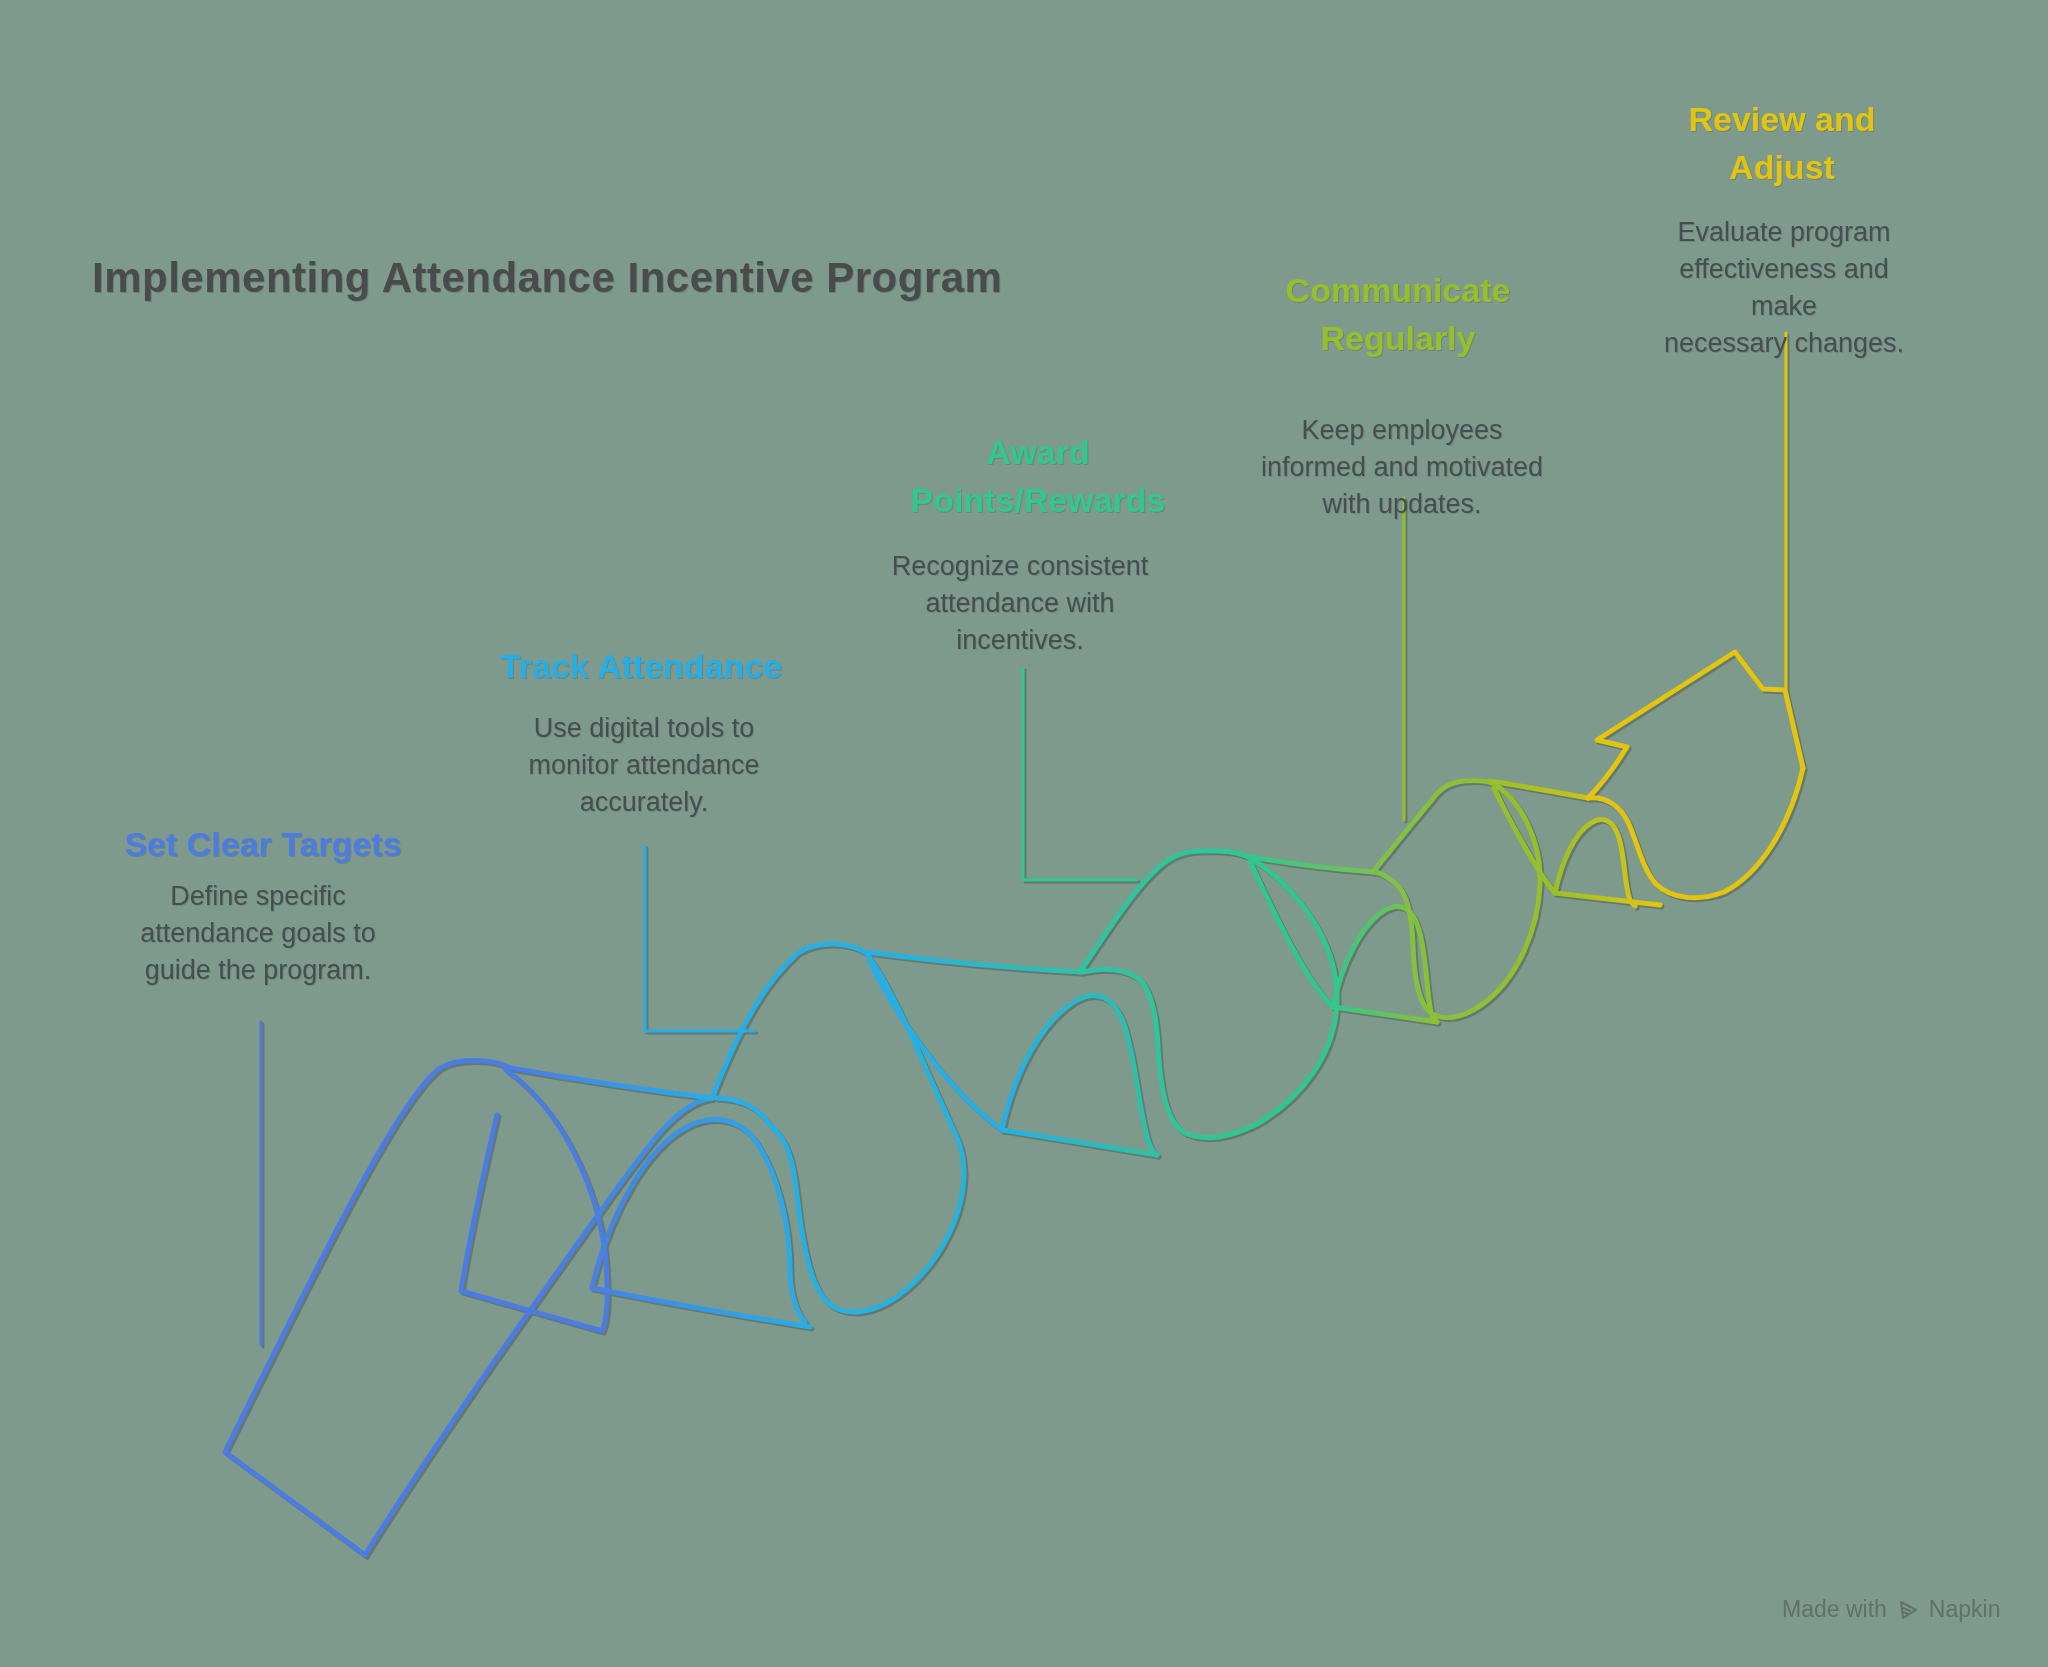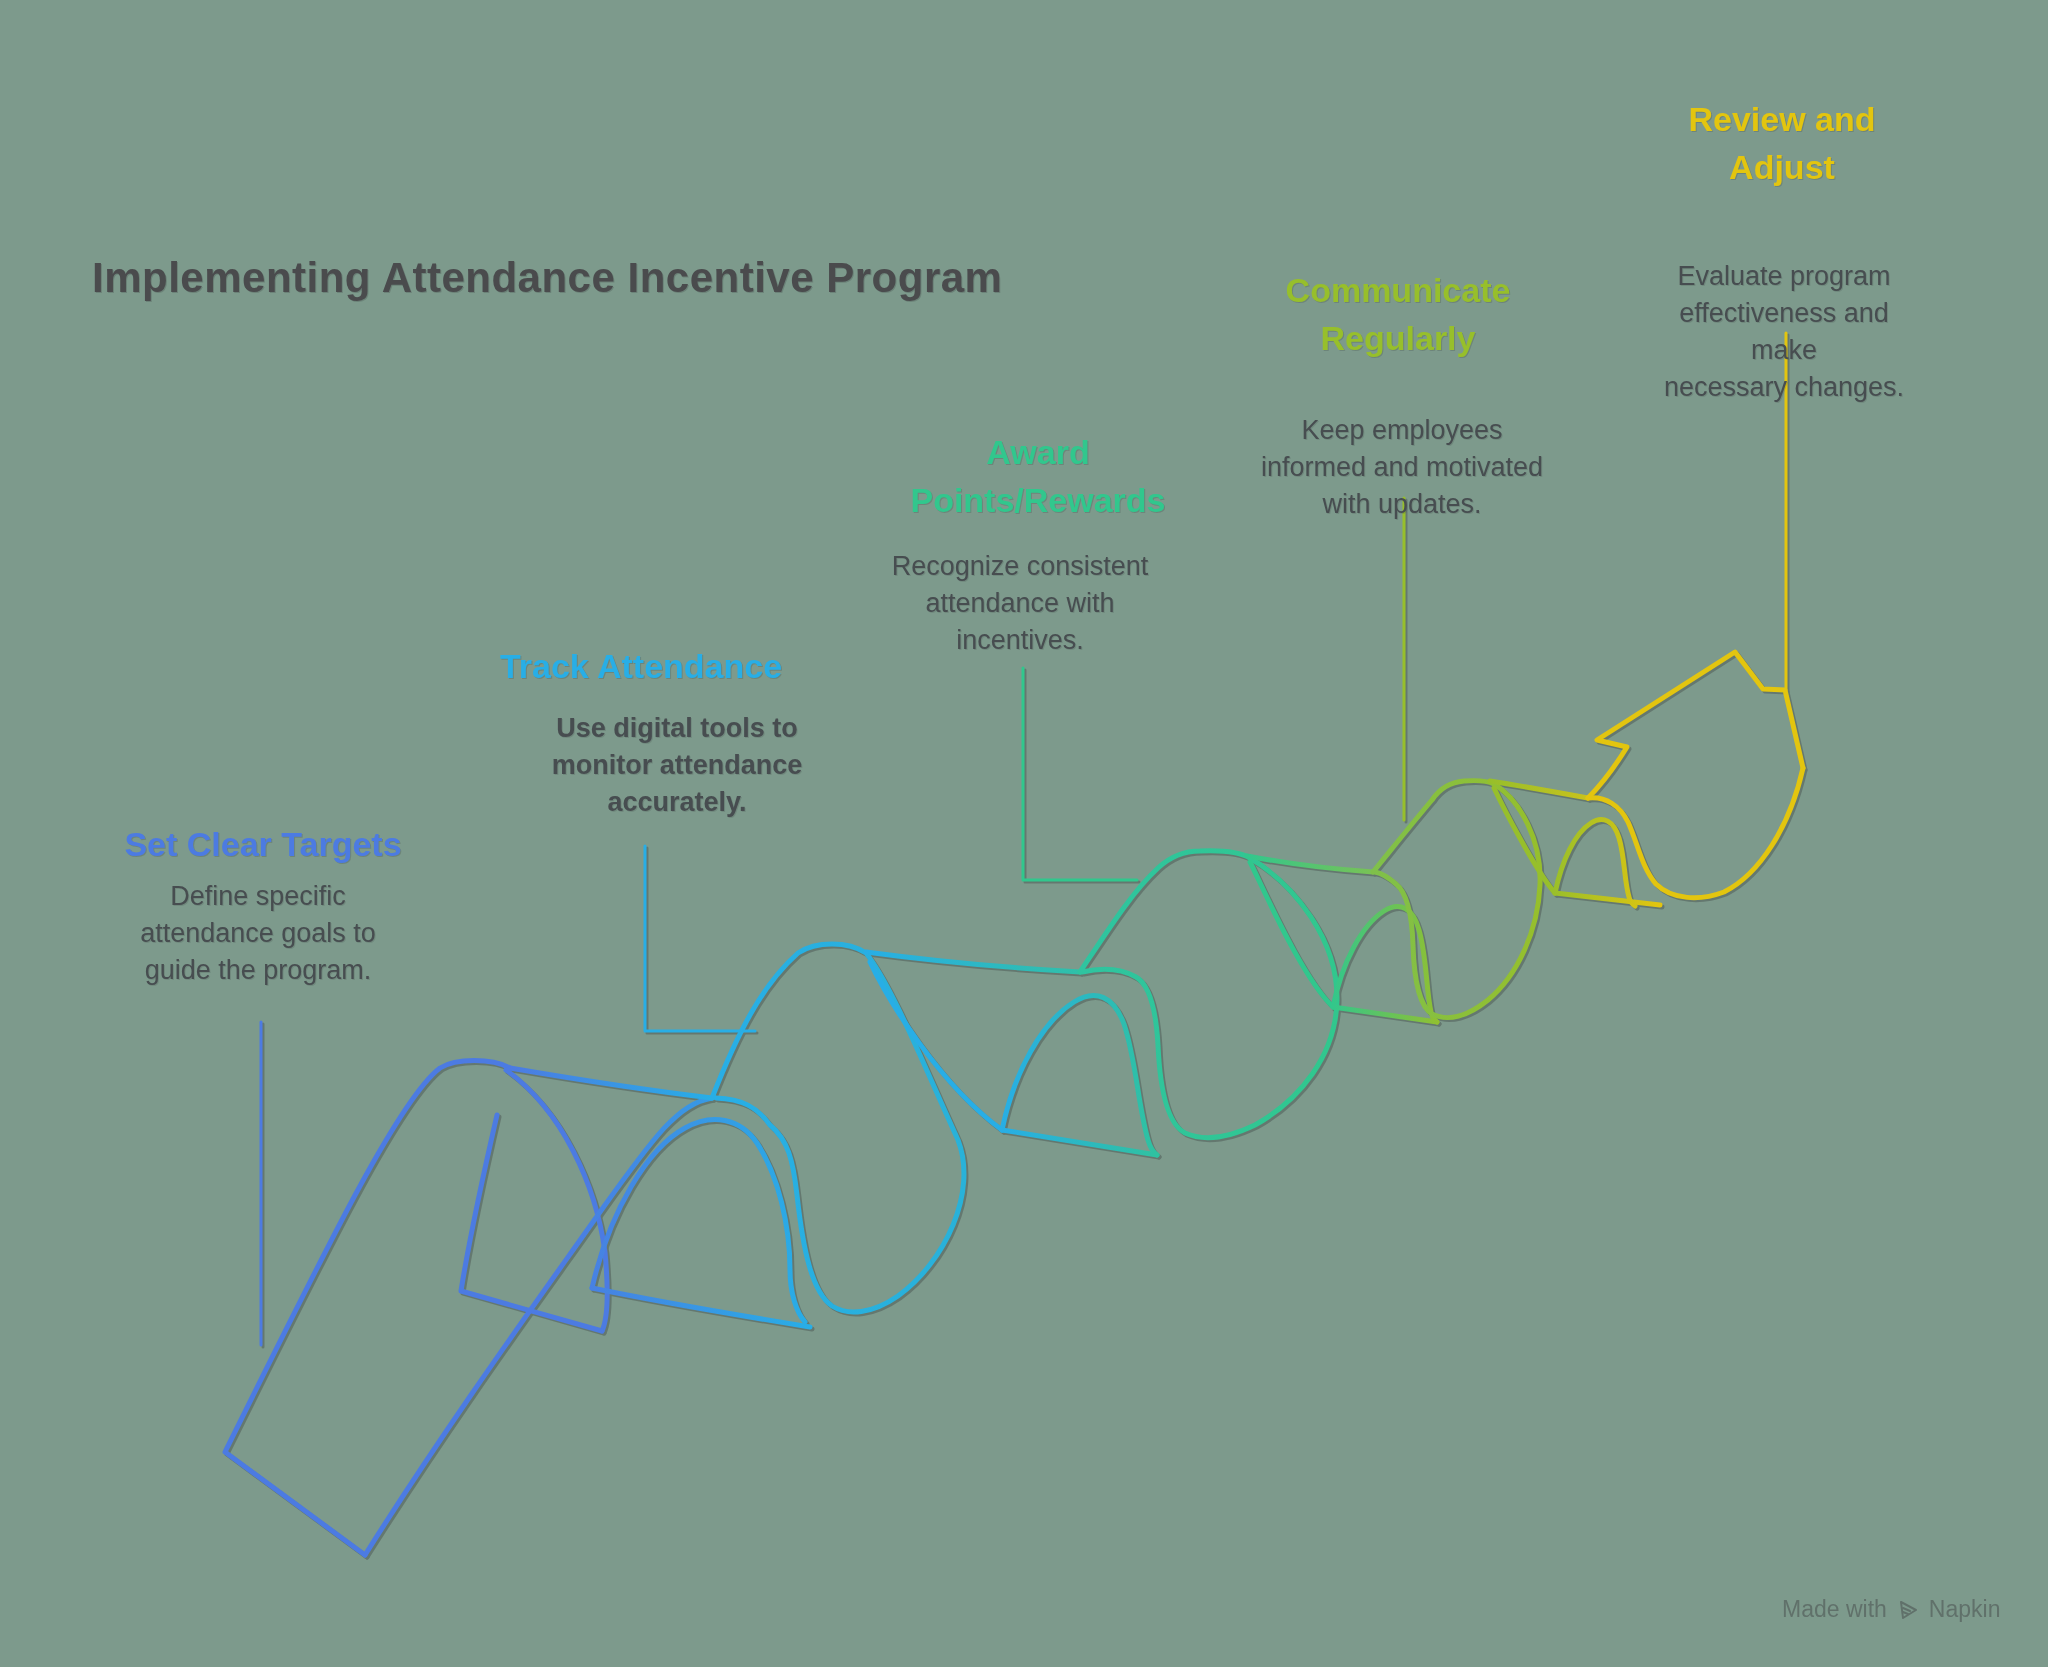--- a/index.html
+++ b/index.html
@@ -160,39 +160,39 @@
   </svg>
 
   <div class="page-title">Implementing Attendance Incentive Program</div>
 
   <div class="step-label c1" style="left:263px;top:813px;margin-top:7px;">Set Clear Targets</div>
   <div class="step-desc" style="left:258px;top:878px;">Define specific
 attendance goals to
 guide the program.</div>
 
   <div class="step-label c2" style="left:641px;top:642px;">Track Attendance</div>
-  <div class="step-desc" style="left:677px;top:710px;font-weight:bold;">Use digital tools to
+  <div class="step-desc" style="left:644px;top:710px;">Use digital tools to
 monitor attendance
 accurately.</div>
 
   <div class="step-label c3" style="left:1022px;top:428px;margin-left:16px;">Award
 Points/Rewards</div>
   <div class="step-desc" style="left:1020px;top:548px;">Recognize consistent
 attendance with
 incentives.</div>
 
   <div class="step-label c4" style="left:1398px;top:266px;">Communicate
 Regularly</div>
   <div class="step-desc" style="left:1402px;top:382px;margin-top:30px;">Keep employees
 informed and motivated
 with updates.</div>
 
   <div class="step-label c5" style="left:1782px;top:95px;">Review and
 Adjust</div>
-  <div class="step-desc" style="left:1784px;top:214px;margin-top:44px;">Evaluate program
+  <div class="step-desc" style="left:1784px;top:214px;">Evaluate program
 effectiveness and make
 necessary changes.</div>
 
   <div class="watermark">
     <span class="wm-txt">Made with</span>
     <svg width="24" height="24" viewBox="0 0 24 24">
       <path d="M5 4 L20 12 L7 20 Z" fill="none" stroke="#5c6a65" stroke-width="2" stroke-linejoin="round"></path>
       <path d="M7 10 L14 13 M7 14 L12 16" stroke="#5c6a65" stroke-width="2" stroke-linecap="round"></path>
     </svg>
     <span class="wm-txt">Napkin</span>

